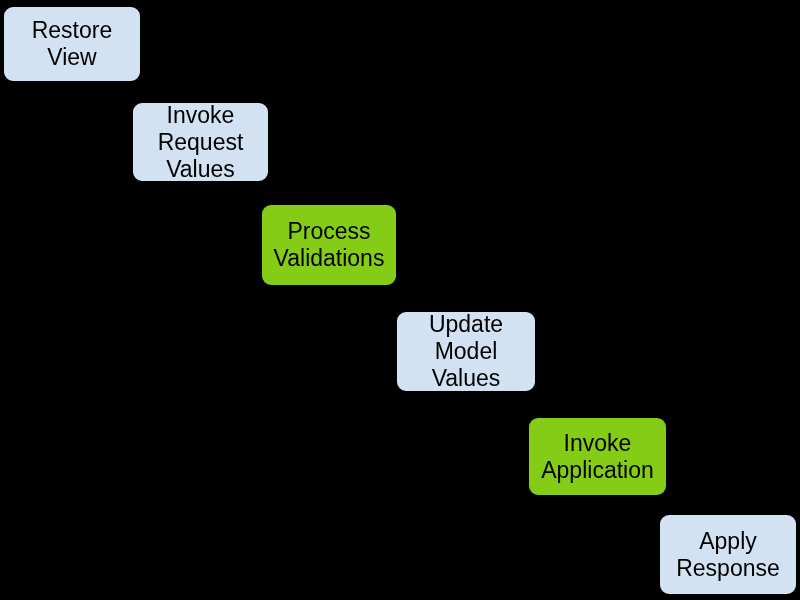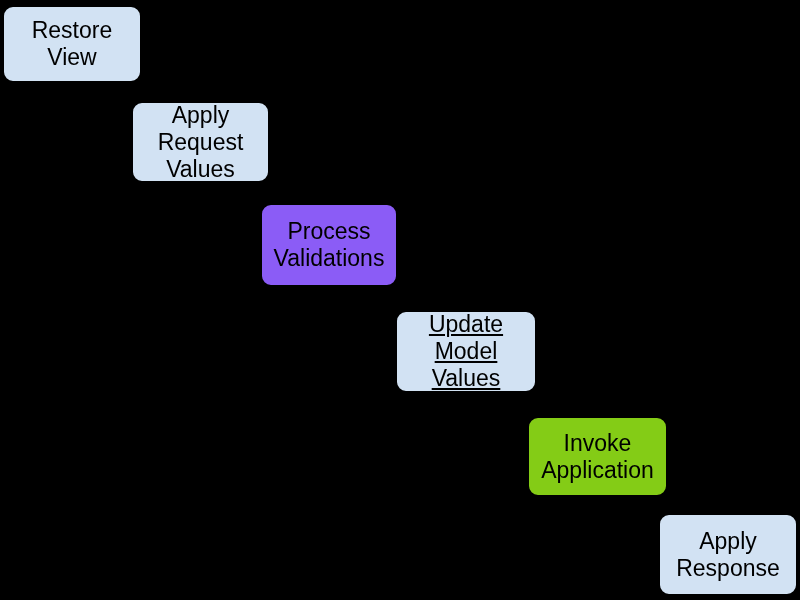--- a/index.html
+++ b/index.html
@@ -29,35 +29,35 @@
     text-align: center;
     font-size: 23px;
     line-height: 27px;
     padding: 0 6px;
     color: #000000;
     background: #d2e2f3;
   }
   .s1 { left: 2px;   top: 5px;   width: 140px; height: 78px; }
   .s2 { left: 131px; top: 101px; width: 139px; height: 82px; }
   .s3 { left: 260px; top: 203px; width: 138px; height: 84px; }
-  .s4 { left: 395px; top: 310px; width: 142px; height: 83px; text-decoration: underline; }
+  .s4 { left: 395px; top: 310px; width: 142px; height: 83px; }
   .s5 { left: 527px; top: 416px; width: 141px; height: 81px; }
   .s6 { left: 658px; top: 513px; width: 140px; height: 83px; }
 </style>
 </head>
 <body style="background: rgb(0, 0, 0);">
 
 <div class="canvas">
   <div class="step s1" style="background: rgb(210, 226, 243); border-color: rgb(0, 0, 0); color: rgb(0, 0, 0);">
     <span>Restore View</span>
   </div>
   <div class="step s2" style="background: rgb(210, 226, 243); border-color: rgb(0, 0, 0); color: rgb(0, 0, 0);">
-    <span>Apply Request Values</span>
+    <span>Invoke Request Values</span>
   </div>
-  <div class="step s3" style="background: #8b5cf6; border-color: rgb(0, 0, 0); color: rgb(0, 0, 0);">
+  <div class="step s3" style="background: #84cc16; border-color: rgb(0, 0, 0); color: rgb(0, 0, 0);">
     <span>Process Validations</span>
   </div>
   <div class="step s4" style="background: rgb(210, 226, 243); border-color: rgb(0, 0, 0); color: rgb(0, 0, 0);">
     <span>Update Model Values</span>
   </div>
   <div class="step s5" style="background: #84cc16; border-color: rgb(0, 0, 0); color: rgb(0, 0, 0);">
     <span>Invoke Application</span>
   </div>
   <div class="step s6" style="background: rgb(210, 226, 243); border-color: rgb(0, 0, 0); color: rgb(0, 0, 0);">
     <span>Apply Response</span>

